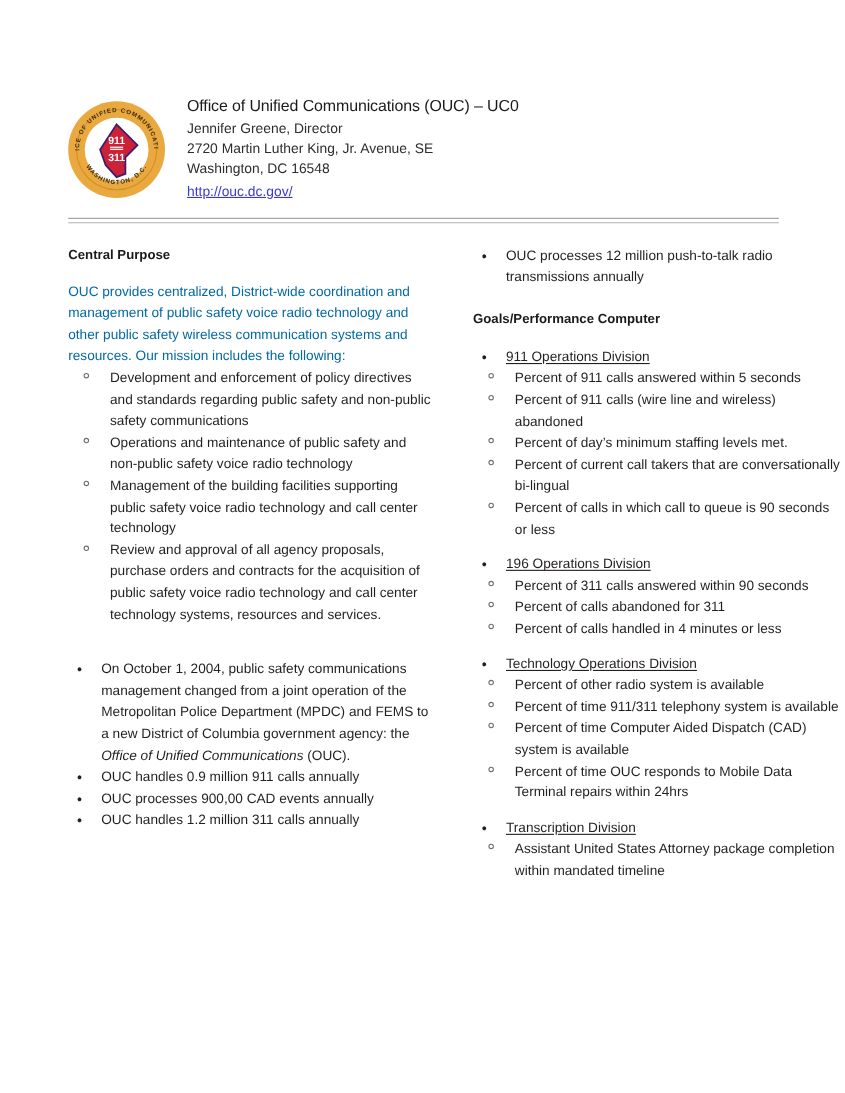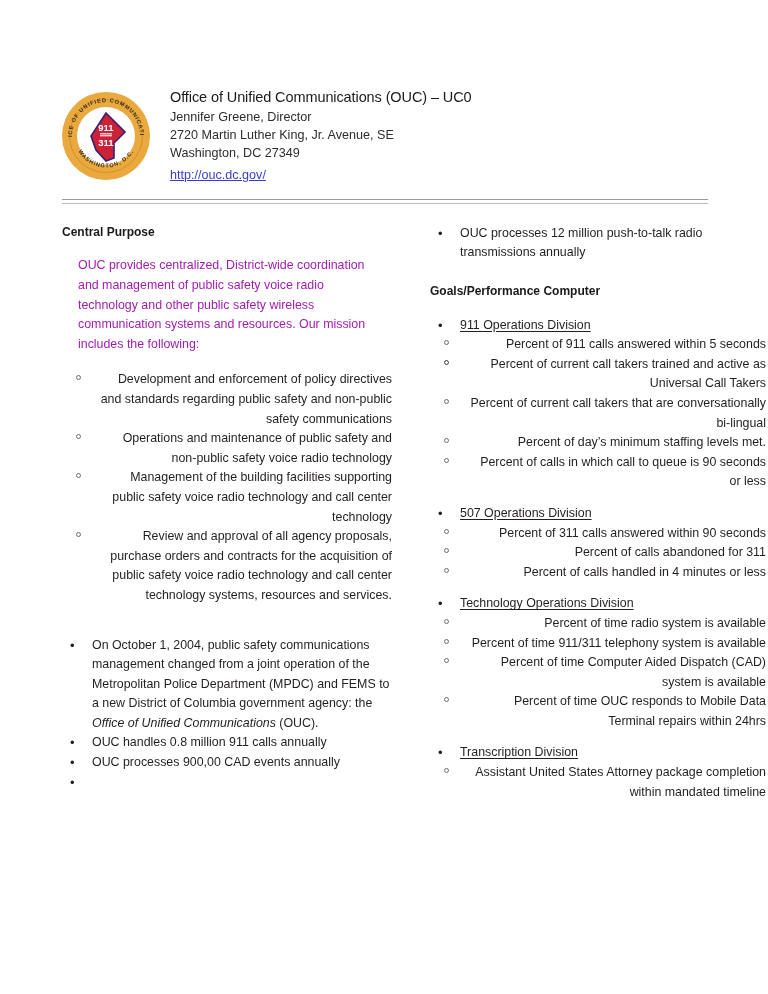--- a/index.html
+++ b/index.html
@@ -136,22 +136,22 @@
   h2.section {
     font-size: 12px;
     font-weight: bold;
     color: #1a1a1a;
     margin: 0 0 16px 0;
     line-height: 1.4;
   }
   p.body {
     font-size: 12.4px;
     line-height: 1.58;
-    margin: 16px;
-    color: #a21caf;
+    margin: 0;
+    color: #0369a1;
   }
 
   
   ul.lvl1 {
     list-style: none;
     margin: 0;
     padding: 0;
   }
   ul.lvl1 > li {
     position: relative;
@@ -168,21 +168,20 @@
     line-height: 1.58;
     color: #231f20;
   }
   ul.lvl1.tight > li { margin-bottom: 0px; }
 
   
   ul.lvl2 {
     list-style: none;
     margin: 0;
     padding: 0;
-    text-align: right;
   }
   ul.lvl2 > li {
     position: relative;
     padding-left: 38px;
     font-size: 12.4px;
     line-height: 1.58;
   }
   ul.lvl2 > li > .o-mark {
     position: absolute;
     left: 14px;
@@ -246,21 +245,21 @@
           <rect x="38" y="43.2" width="12" height="1.1" fill="#ffffff"></rect>
           <text class="seal-num" x="44" y="54" font-size="9.5" text-anchor="middle">311</text>
         </svg>
       </div>
     </div>
 
     <div class="header-text">
       <div class="org-title">Office of Unified Communications (OUC) – UC0</div>
       <div class="org-line">Jennifer Greene, Director</div>
       <div class="org-line">2720 Martin Luther King, Jr. Avenue, SE</div>
-      <div class="org-line">Washington, DC  27349</div>
+      <div class="org-line">Washington, DC  16548</div>
       <a class="org-link" href="#">http://ouc.dc.gov/</a>
     </div>
   </div>
 
   <div class="divider"></div>
 
   <div class="columns">
 
     <div class="col-left">
 
@@ -273,23 +272,23 @@
           <li><span class="o-mark"></span><span>Operations and maintenance of public safety and non-public safety voice radio technology</span></li>
           <li><span class="o-mark"></span><span>Management of the building facilities supporting public safety voice radio technology and call center technology</span></li>
           <li><span class="o-mark"></span><span>Review and approval of all agency proposals, purchase orders and contracts for the acquisition of public safety voice radio technology and call center technology systems, resources and services.</span></li>
         </ul>
 
       <div class="spacer-lg"></div>
 
 
       <ul class="lvl1 tight" id="key-facts-list">
           <li><span class="b-mark">•</span><span>On October 1, 2004, public safety communications management changed from a joint operation of the Metropolitan Police Department (MPDC) and FEMS to a new District of Columbia government agency: the </span><em class="ital">Office of Unified Communications</em><span> (OUC).</span></li>
-          <li><span class="b-mark">•</span><span>OUC handles 0.8 million 911 calls annually</span></li>
+          <li><span class="b-mark">•</span><span>OUC handles 0.9 million 911 calls annually</span></li>
           <li><span class="b-mark">•</span><span>OUC processes 900,00 CAD events annually</span></li>
-          <li><span class="b-mark">•</span></li>
+          <li><span class="b-mark">•</span><span>OUC handles 1.2 million 311 calls annually</span></li>
         </ul>
     </div>
 
     <div class="col-gap"></div>
 
     <div class="col-right">
 
       <ul class="lvl1">
         <li>
           <span class="b-mark">•</span>
@@ -301,45 +300,44 @@
 
       <h2 class="section">Goals/Performance Computer</h2>
 
       <div id="divisions-container">
           <div class="division-block">
             <ul class="lvl1">
               <li><span class="b-mark">•</span><span class="underline-head">911 Operations Division</span></li>
             </ul>
             <ul class="lvl2 right-sub">
               <li><span class="o-mark"></span><span>Percent of 911 calls answered within 5 seconds</span></li>
-              <li><span class="o-mark"></span></li>
-              <li><span class="o-mark"></span><span>Percent of current call takers trained and active as Universal Call Takers</span></li>
+              <li><span class="o-mark"></span><span>Percent of 911 calls (wire line and wireless) abandoned</span></li>
+              <li><span class="o-mark"></span><span>Percent of day’s minimum staffing levels met.</span></li>
               <li><span class="o-mark"></span><span>Percent of current call takers that are conversationally bi-lingual</span></li>
-              <li><span class="o-mark"></span><span>Percent of day’s minimum staffing levels met.</span></li>
               <li><span class="o-mark"></span><span>Percent of calls in which call to queue is 90 seconds or less</span></li>
             </ul>
             <div class="spacer-sm"></div>
           </div>
           <div class="division-block">
             <ul class="lvl1">
-              <li><span class="b-mark">•</span><span class="underline-head">507 Operations Division</span></li>
+              <li><span class="b-mark">•</span><span class="underline-head">196 Operations Division</span></li>
             </ul>
             <ul class="lvl2 right-sub">
               <li><span class="o-mark"></span><span>Percent of 311 calls answered within 90 seconds</span></li>
               <li><span class="o-mark"></span><span>Percent of calls abandoned for 311</span></li>
               <li><span class="o-mark"></span><span>Percent of calls handled in 4 minutes or less</span></li>
             </ul>
             <div class="spacer-sm"></div>
           </div>
           <div class="division-block">
             <ul class="lvl1">
               <li><span class="b-mark">•</span><span class="underline-head">Technology Operations Division</span></li>
             </ul>
             <ul class="lvl2 right-sub">
-              <li><span class="o-mark"></span><span>Percent of time radio system is available</span></li>
+              <li><span class="o-mark"></span><span>Percent of other radio system is available</span></li>
               <li><span class="o-mark"></span><span>Percent of time 911/311 telephony system is available</span></li>
               <li><span class="o-mark"></span><span>Percent of time Computer Aided Dispatch (CAD) system is available</span></li>
               <li><span class="o-mark"></span><span>Percent of time OUC responds to Mobile Data Terminal repairs within 24hrs</span></li>
             </ul>
             <div class="spacer-sm"></div>
           </div>
           <div class="division-block">
             <ul class="lvl1">
               <li><span class="b-mark">•</span><span class="underline-head">Transcription Division</span></li>
             </ul>

